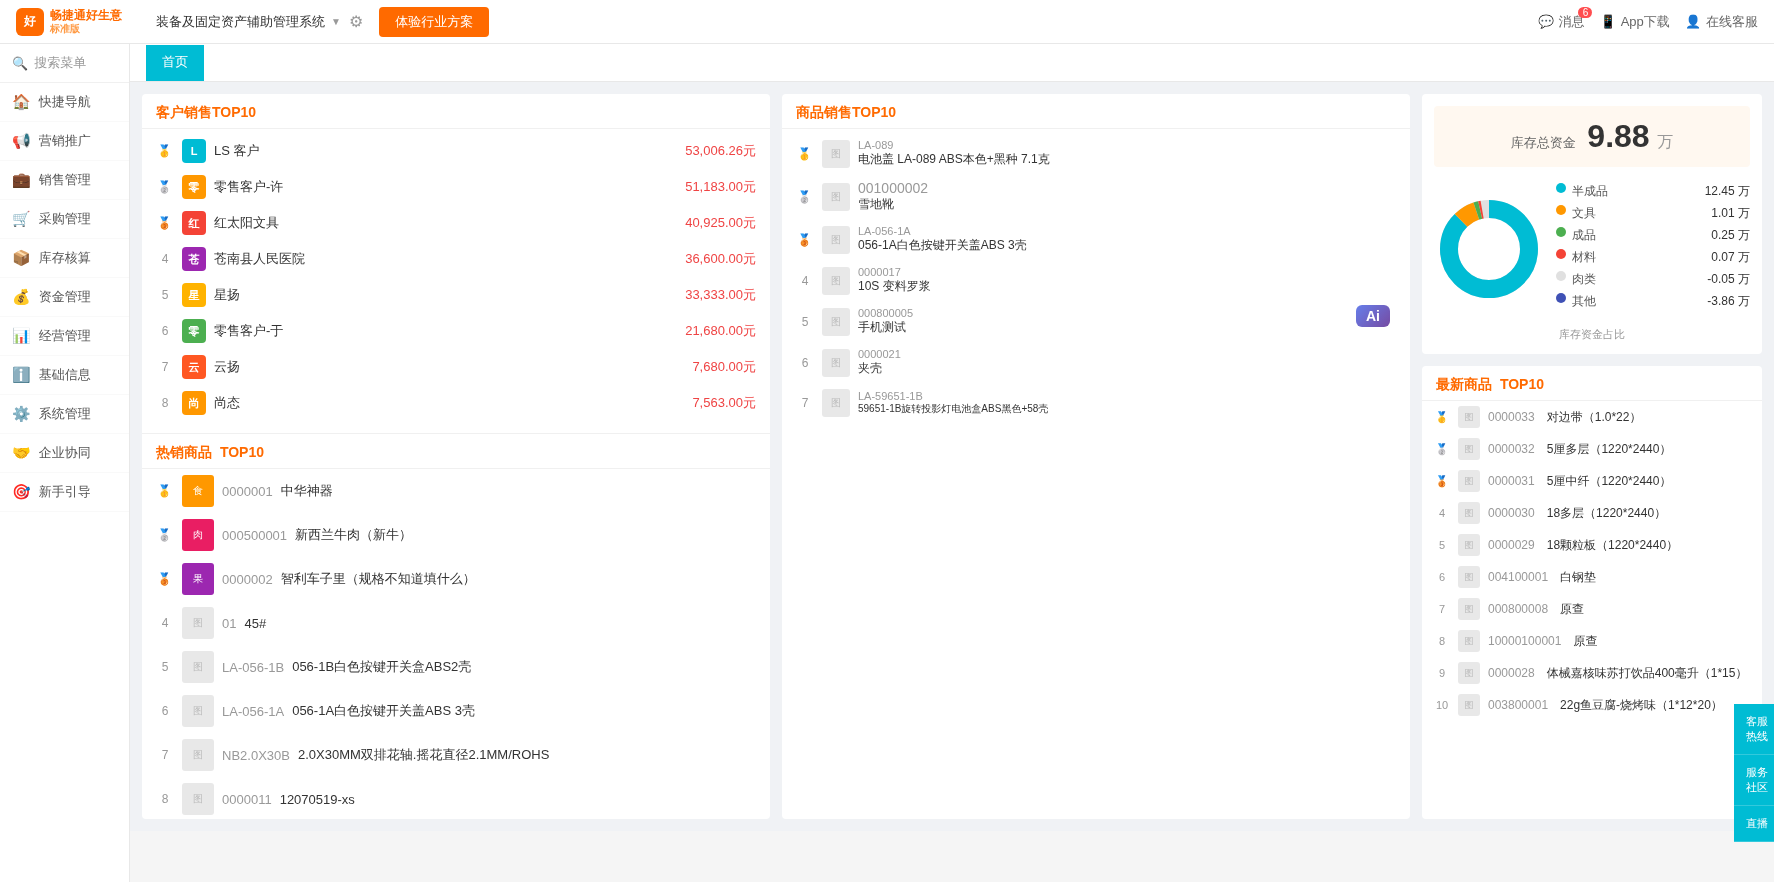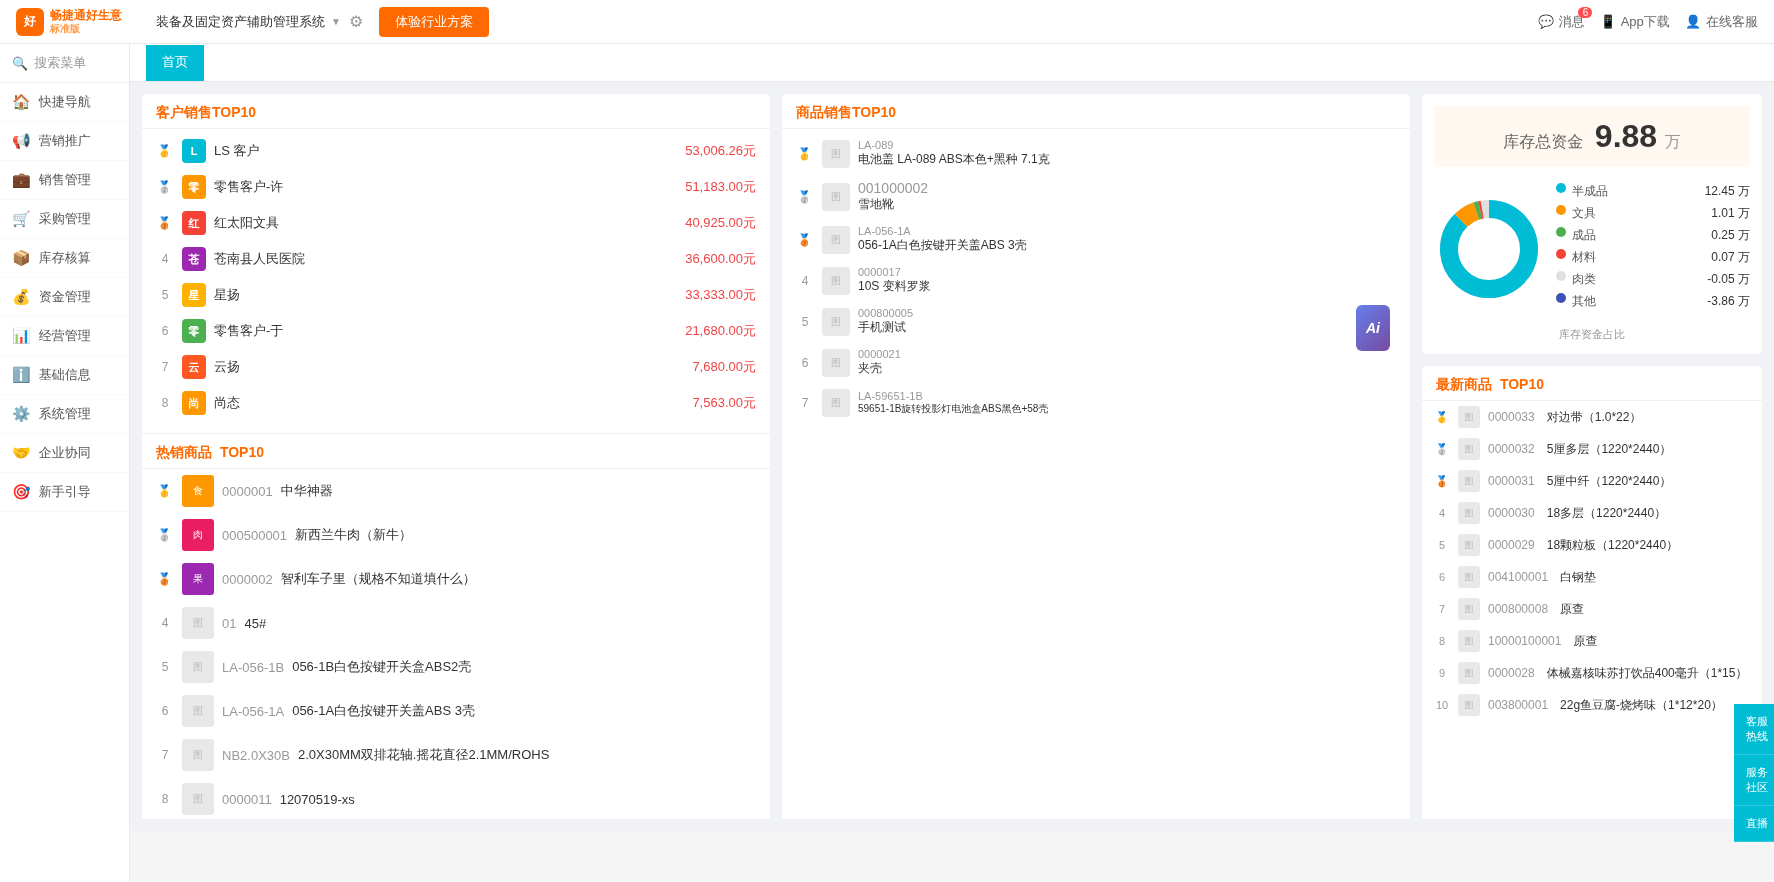--- a/index.html
+++ b/index.html
@@ -205,21 +205,21 @@
       border-radius: 4px;
       padding: 12px;
     }
     .inventory-total {
       text-align: center;
       background: #fff8f0;
       border-radius: 4px;
       padding: 12px;
       margin-bottom: 8px;
     }
-    .inventory-total-label { font-size: 16px; color: #666; }
+    .inventory-total-label { font-size: 13px; color: #666; }
     .inventory-total-value { font-size: 28px; font-weight: bold; color: #333; }
     .inventory-total-unit { font-size: 14px; color: #999; }
 
     
     .donut-area {
       display: flex;
       align-items: center;
       gap: 12px;
       padding: 8px 0;
     }
@@ -701,14 +701,14 @@
   </div>
 </div>
 
 <div class="cs-float-container">
   <div class="cs-item">客服<br>热线</div>
   <div class="cs-item">服务<br>社区</div>
   <div class="cs-item">直播</div>
 </div>
 
 <div style="position:fixed; top:305px; left:1356px; z-index:300;">
-  <div style="background:linear-gradient(135deg,#667eea,#764ba2);color:#fff;font-size:14px;padding:15px 10px;border-radius:6px;font-weight:bold;font-style:italic;">Ai</div>
+  <div style="background:linear-gradient(135deg,#667eea,#764ba2);color:#fff;font-size:14px;padding:3px 10px;border-radius:6px;font-weight:bold;">Ai</div>
 </div>
 
 </body></html>

